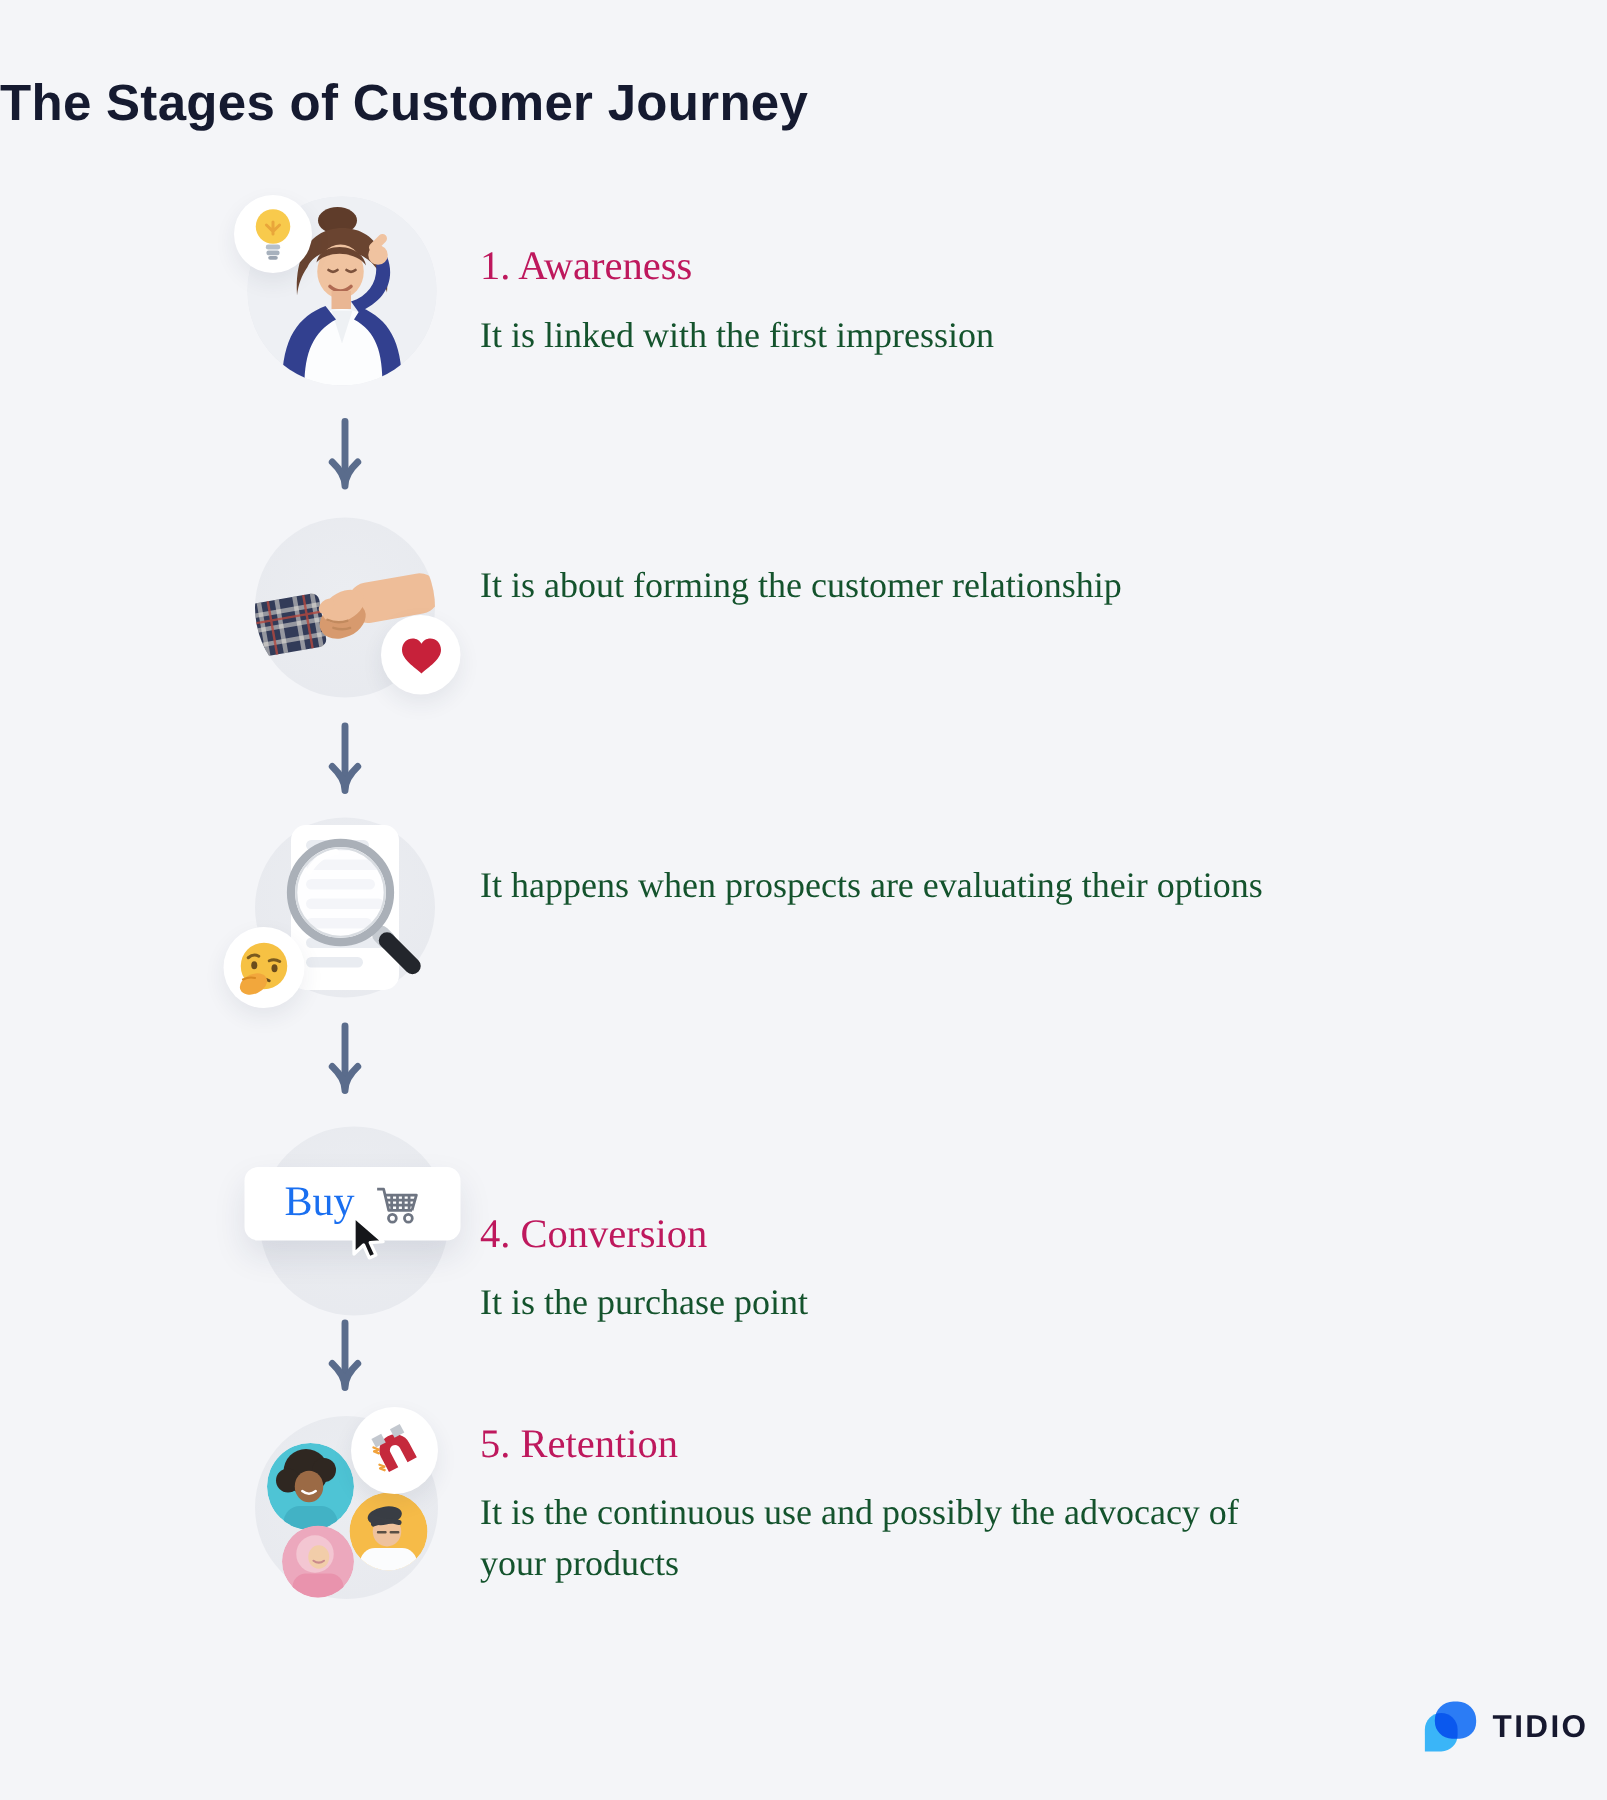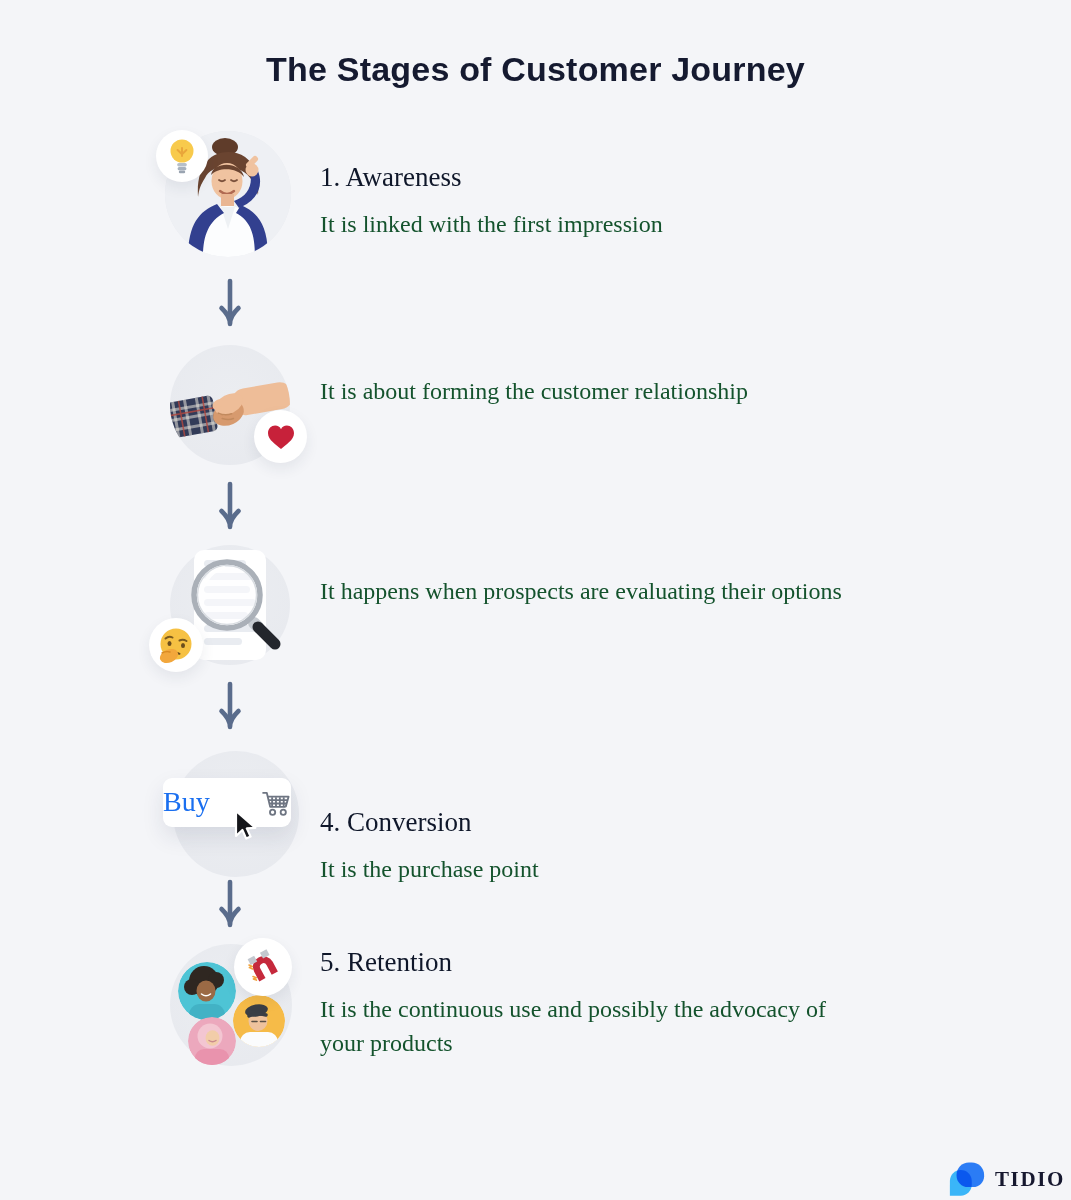--- a/index.html
+++ b/index.html
@@ -3,21 +3,21 @@
 <meta charset="utf-8">
 <style>
   html,body{margin:0;padding:0;}
   body{
     width:1071px;height:1200px;position:relative;overflow:hidden;
     background:#f4f5f8;
     font-family:"Liberation Sans", sans-serif;
   }
   
   .page-title{
-    position:absolute;top:50px;left:0;width:1071px;text-align:center;
+    position:absolute;top:50px;left:0;width:1071px;
     font-size:34px;font-weight:700;color:#151a30;letter-spacing:.2px;margin:0;
   }
   
   .visual{position:absolute;}
   .circle-bg{border-radius:50%;background:radial-gradient(circle at 50% 42%, #ebedf1 0%, #e7e9ee 100%);}
   .v1{left:165px;top:131px;width:126px;height:126px;}
   .v2{left:170px;top:345px;width:120px;height:120px;}
   .v3{left:170px;top:545px;width:120px;height:120px;}
   .v4{left:173px;top:751px;width:126px;height:126px;}
   .v5{left:170px;top:944px;width:122px;height:122px;}
@@ -32,42 +32,42 @@
   .badge-think{left:149px;top:618px;width:54px;height:54px;}
   .badge-magnet{left:234px;top:938px;width:58px;height:58px;}
   
   .arrow{position:absolute;left:218px;width:24px;height:52px;}
   .a1{top:278px;} .a2{top:481px;} .a3{top:681px;} .a4{top:879px;}
   
   .stage-text{position:absolute;left:320px;}
   .t1{top:160px;} .t2{top:361px;} .t3{top:561px;} .t4{top:761px;margin-top:44px;} .t5{top:945px;}
   .stage-title{
     margin:0;font-family:"Liberation Serif", serif;font-weight:500;
-    font-size:27px;line-height:34px;color:#0f172a;white-space:nowrap;
+    font-size:27px;line-height:34px;color:#be185d;white-space:nowrap;
   }
   .stage-desc{
     margin:13px 0 0 0;font-family:"Liberation Serif", serif;font-weight:400;
     font-size:24px;line-height:34px;color:#14532d;white-space:nowrap;
   }
   .stage-desc.wrap{white-space:normal;max-width:552px;}
   
   .buy-button{
-    position:absolute;left:163px;top:778px;width:128px;height:49px;
+    position:absolute;left:163px;top:778px;width:144px;height:49px;
     background:#ffffff;border-radius:9px;
     box-shadow:0 10px 22px rgba(30,40,80,.10);
-    display:flex;align-items:center;justify-content:space-between;gap:13px;
+    display:flex;align-items:center;justify-content:center;gap:13px;
   }
   .buy-label{
     font-family:"Liberation Serif", serif;font-size:28px;color:#1a6ff0;line-height:1;
     margin-top:-2px;
   }
   .cursor{position:absolute;left:231px;top:808px;}
   
   .brand{
-    position:absolute;left:948px;top:1161px;display:flex;align-items:center;gap:9px;font-family:Liberation Serif, serif;
+    position:absolute;left:948px;top:1133px;display:flex;align-items:center;gap:9px;
   }
   .brand-name{
     font-size:21px;font-weight:700;color:#16182f;letter-spacing:1.6px;line-height:1;
   }
 </style>
 </head>
 <body>
 
 <h1 class="page-title">The Stages of Customer Journey</h1>
 

